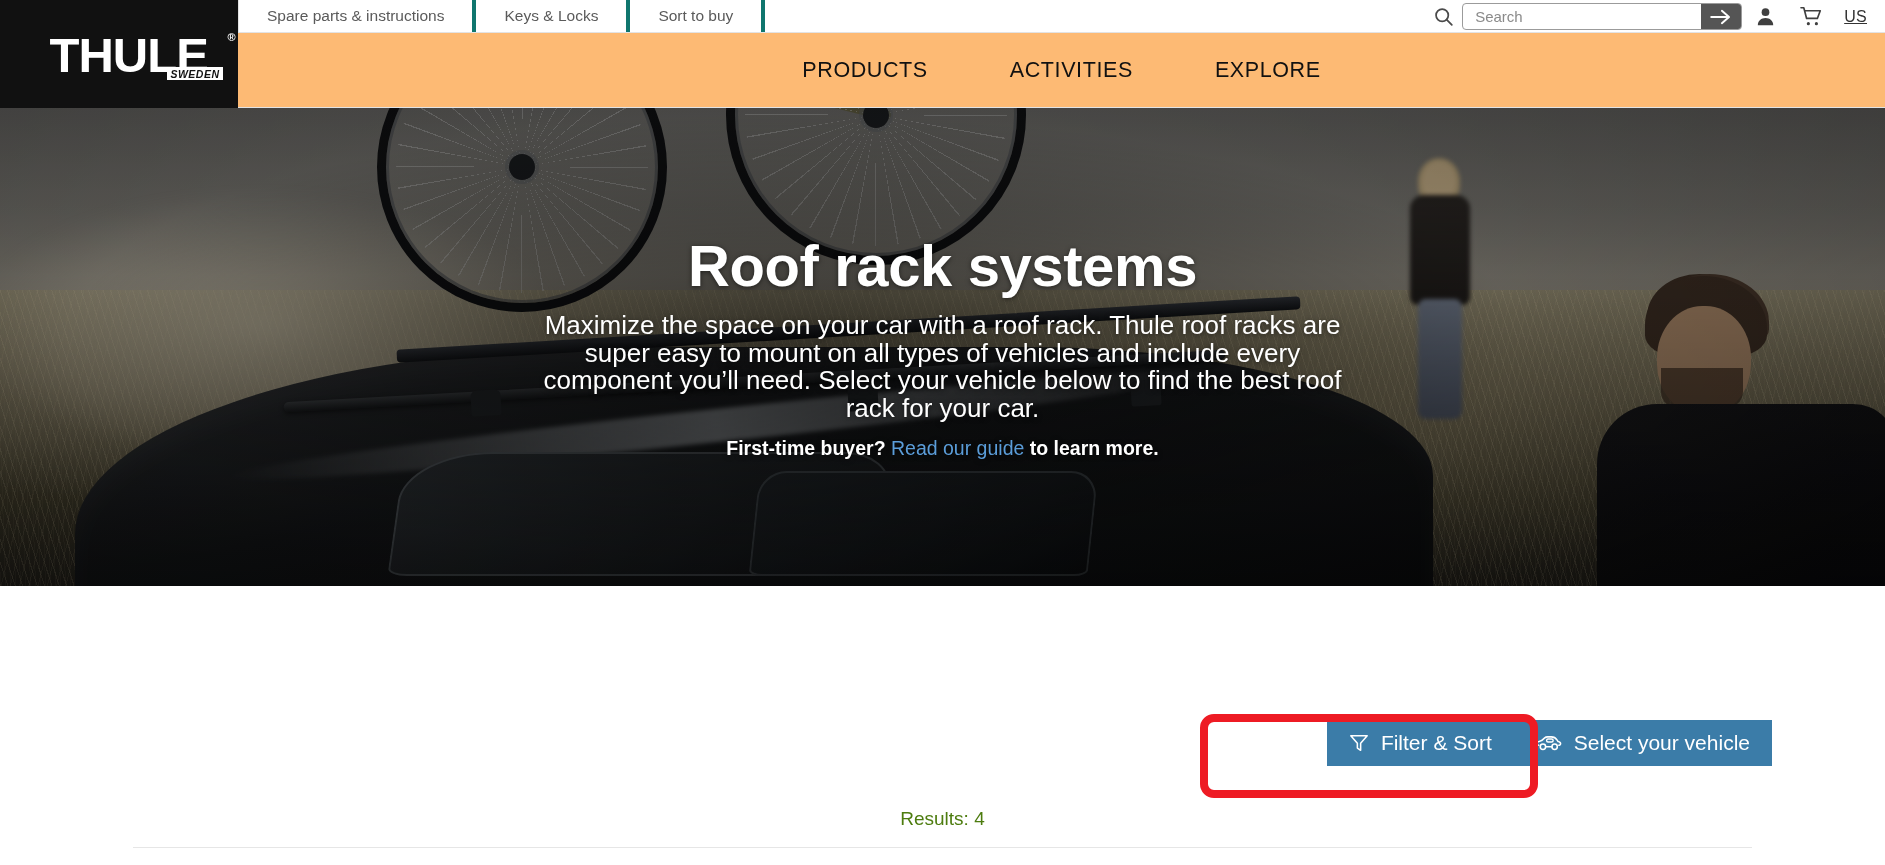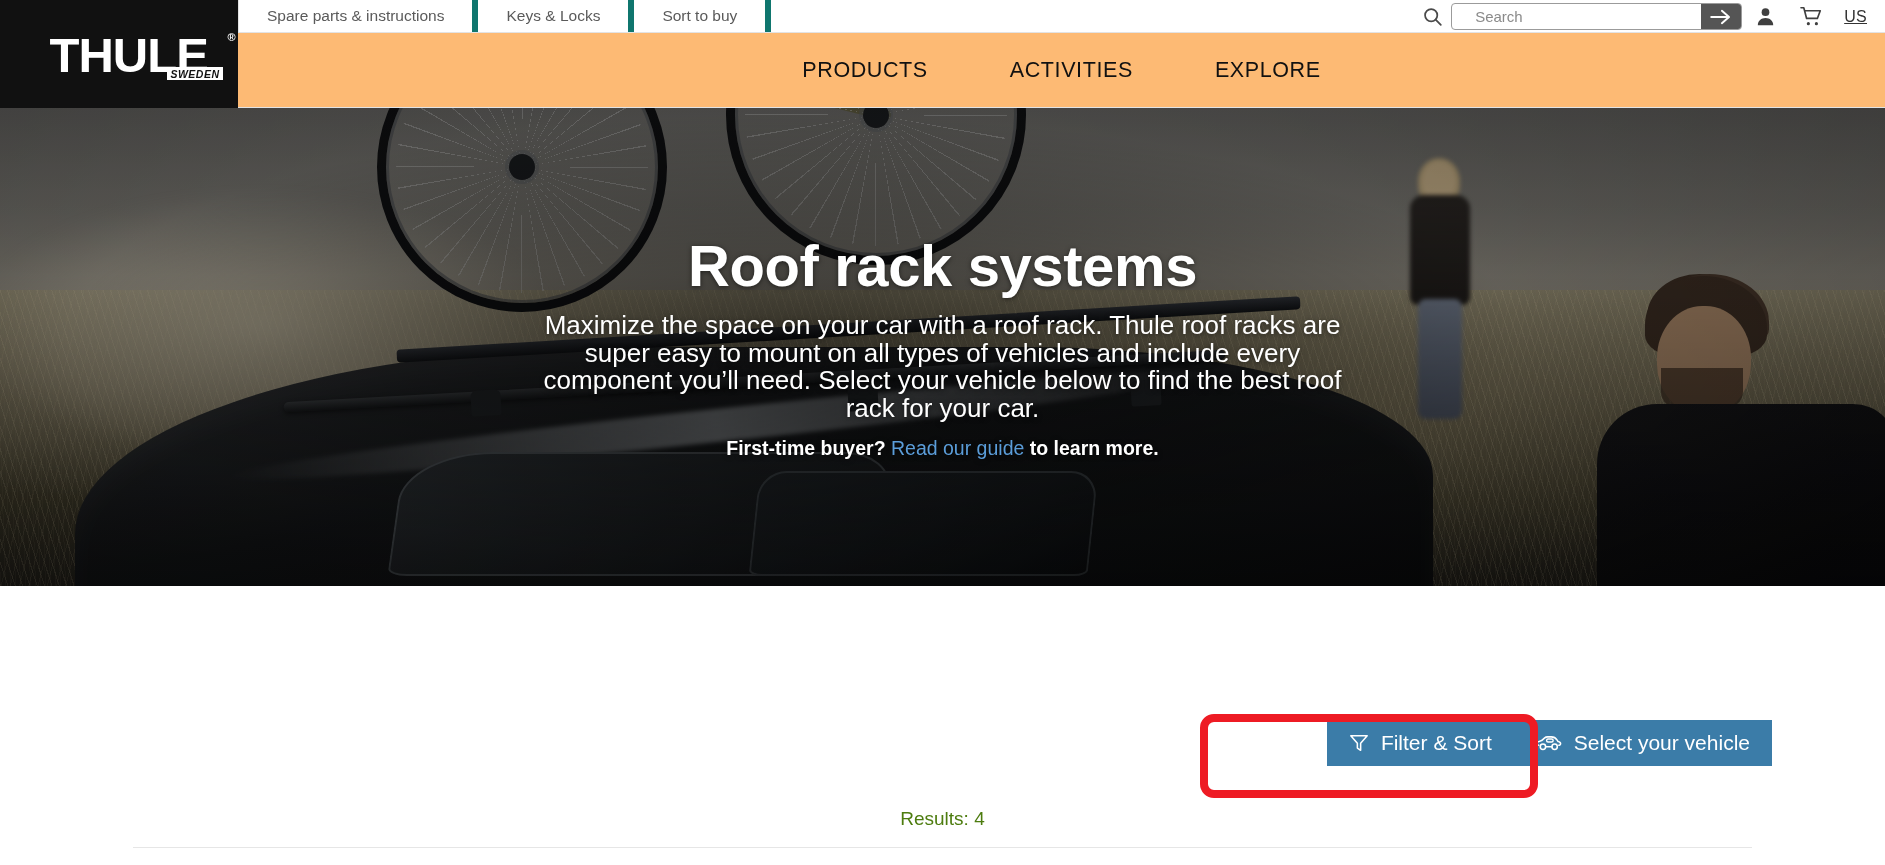--- a/index.html
+++ b/index.html
@@ -58,21 +58,21 @@
     position: absolute; top: 0; left: 238px;
     height: 33px; width: calc(1885px - 238px);
     border-bottom: 1px solid #e3e3e3;
     display: flex; align-items: stretch;
   }
   .util-link {
     display: flex; align-items: center; justify-content: center;
     padding: 0 28px;
     font-size: 15.5px;
     color: #5a5a5a;
-    border-right: 6px solid #0f766e;
+    border-right: 4px solid #0f766e;
     text-decoration: none;
     white-space: nowrap;
     cursor: pointer;
     background: #fff;
   }
   .util-link:first-child { border-left: 1px solid #e3e3e3; }
 
   .util-right {
     position: absolute; top: 0; right: 0; height: 33px;
     display: flex; align-items: center; gap: 0px;
@@ -80,21 +80,20 @@
   }
   .search-icon-btn {
     width: 34px; height: 33px; display: flex; align-items: center; justify-content: center;
     cursor: pointer;
   }
   .search-box {
     display: flex; align-items: stretch; height: 27px;
     border: 1px solid #9b9b9b; border-radius: 4px; overflow: hidden;
     background: #fff;
     margin-left: 2px;
-    padding-left: 11px;
   }
   .search-input {
     border: none; outline: none;
     width: 238px; height: 100%;
     padding: 0 12px;
     font-size: 15px; color: #444;
     font-family: "Liberation Sans", sans-serif;
     background: transparent;
   }
   .search-input::placeholder { color: #8a8a8a; }

